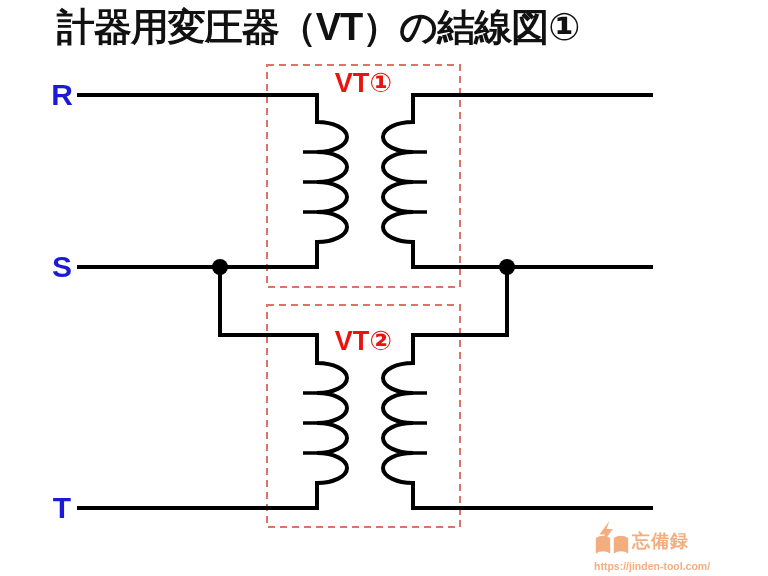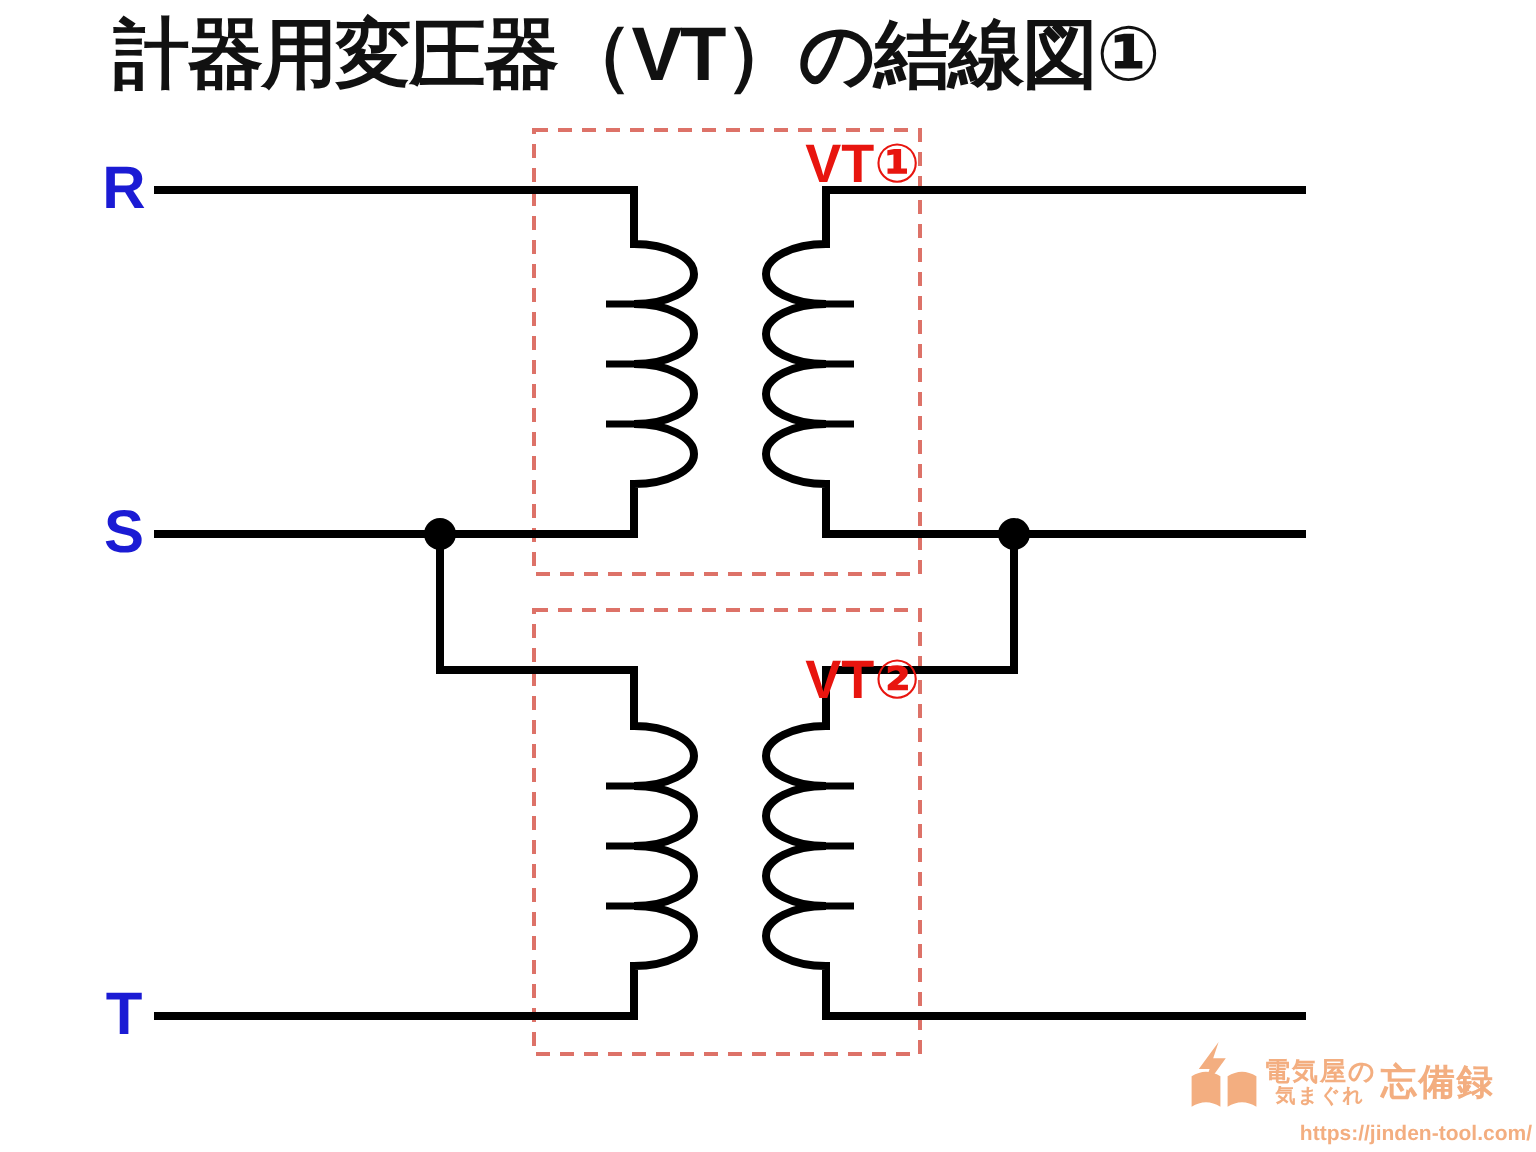--- a/index.html
+++ b/index.html
@@ -15,36 +15,36 @@
   }
   .circuit-svg{position:absolute;top:0;left:0;}
   .phase-label{
     position:absolute;width:34px;height:32px;line-height:32px;
     text-align:center;font-size:30px;font-weight:bold;color:#1b1bd4;
   }
   #phase-r{left:45px;top:79px;}
   #phase-s{left:45px;top:251px;}
   #phase-t{left:45px;top:492px;}
   .vt-label{
-    position:absolute;left:267px;width:193px;text-align:right;
+    position:absolute;left:267px;width:193px;text-align:center;
     font-size:27px;font-weight:bold;color:#e8150f;white-space:nowrap;
   }
   #vt1-label{top:67px;}
   #vt2-label{top:325px;}
   .watermark{
     position:absolute;left:594px;top:521px;width:172px;
     color:#f2a36f;opacity:.88;line-height:1;
   }
   .wm-row{display:flex;align-items:center;}
   .wm-icon{flex:0 0 auto;margin-right:2px;}
   .wm-col{display:flex;flex-direction:column;align-items:center;margin-right:2px;}
   .wm-line1{font-size:13px;font-weight:bold;letter-spacing:1px;}
   .wm-line2{font-size:10px;font-weight:bold;margin-top:2px;letter-spacing:1px;}
   .wm-name{font-size:18px;font-weight:800;letter-spacing:1px;white-space:nowrap;}
-  .wm-url{font-size:10.5px;font-weight:bold;text-align:right;margin-top:1px;
+  .wm-url{font-size:10.5px;font-weight:bold;margin-top:1px;
           letter-spacing:0px;white-space:nowrap;}
 </style>
 </head>
 <body>
 
 <div class="title">計器用変圧器（VT）の結線図①</div>
 
 <svg class="circuit-svg" width="768" height="576" viewBox="0 0 768 576">
 
   <rect x="267" y="65" width="193" height="222" fill="none" stroke="#dd7268" stroke-width="2" stroke-dasharray="7 5"></rect>
@@ -96,20 +96,16 @@
 
 <div class="watermark">
   <div class="wm-row">
     <span class="wm-icon">
       <svg width="36" height="36" viewBox="0 0 40 40">
         <polygon points="17,0 6,15 12,15 8,27 21,9 14,9" fill="#f2a36f"></polygon>
         <path d="M2 19 Q10 14 18 19 L18 36 Q10 31 2 36 Z" fill="#f2a36f"></path>
         <path d="M38 19 Q30 14 22 19 L22 36 Q30 31 38 36 Z" fill="#f2a36f"></path>
       </svg>
     </span>
-    <span class="wm-col">
-      <span class="wm-line1">電気屋の</span>
-      <span class="wm-line2">気まぐれ</span>
-    </span>
     <span class="wm-name">忘備録</span>
   </div>
   <div class="wm-url">https://jinden-tool.com/</div>
 </div>
 
 </body></html>

